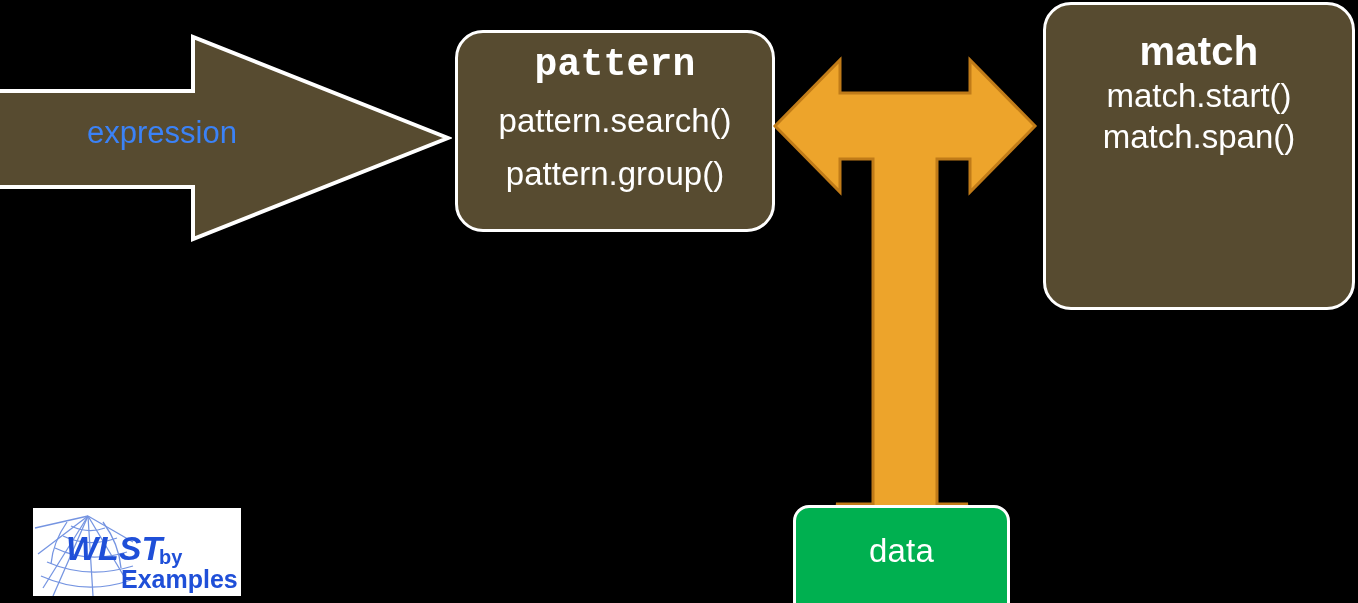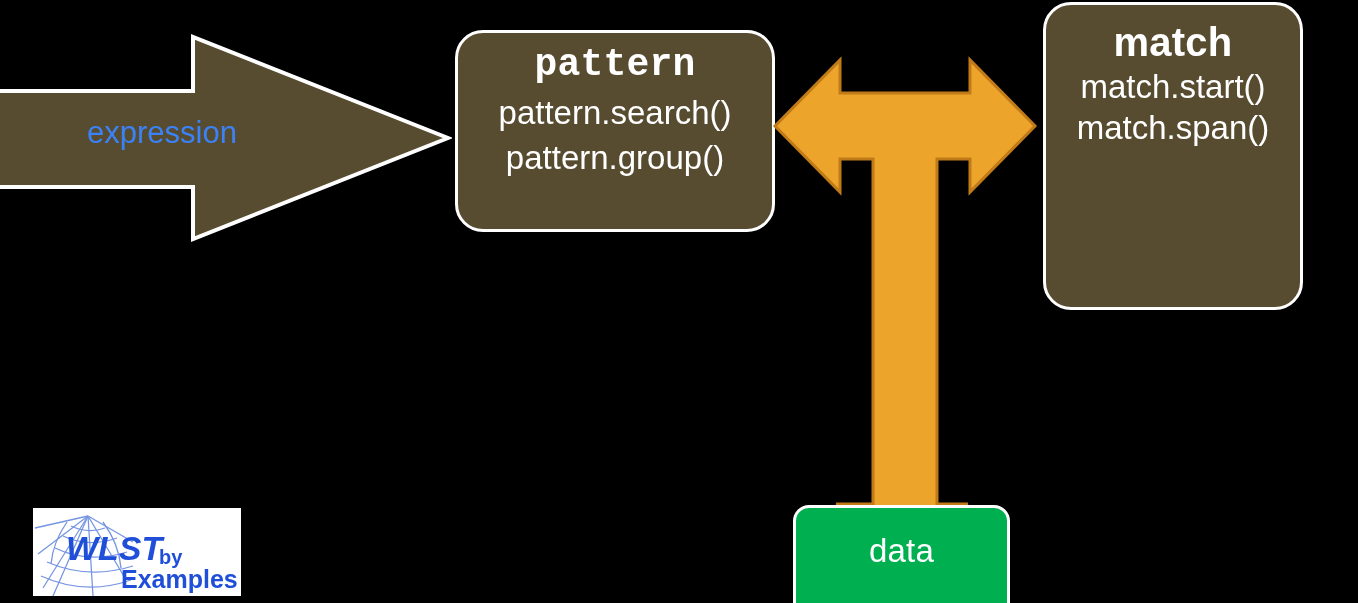--- a/index.html
+++ b/index.html
@@ -44,30 +44,30 @@
   
   #pattern-box {
     left: 455px;
     top: 30px;
     width: 320px;
     height: 202px;
     background: #574B30;
     padding-top: 10px;
   }
   #pattern-box .node-title { font-size: 38px; font-family: Liberation Mono, monospace; }
-  #pattern-box .node-method { font-size: 33px; margin-top: 6px; }
+  #pattern-box .node-method { font-size: 33px; margin-top: 14px; }
 
   
   #match-box {
     left: 1043px;
     top: 2px;
-    width: 260px;
+    width: 312px;
     height: 308px;
     background: #574B30;
-    padding-top: 14px;
+    padding-top: 23px;
   }
   #match-box .node-title { font-size: 40px; }
   #match-box .node-method { font-size: 33px; margin-top: 2px; }
 
   
   #data-box {
     left: 793px;
     top: 505px;
     width: 217px;
     height: 115px;

